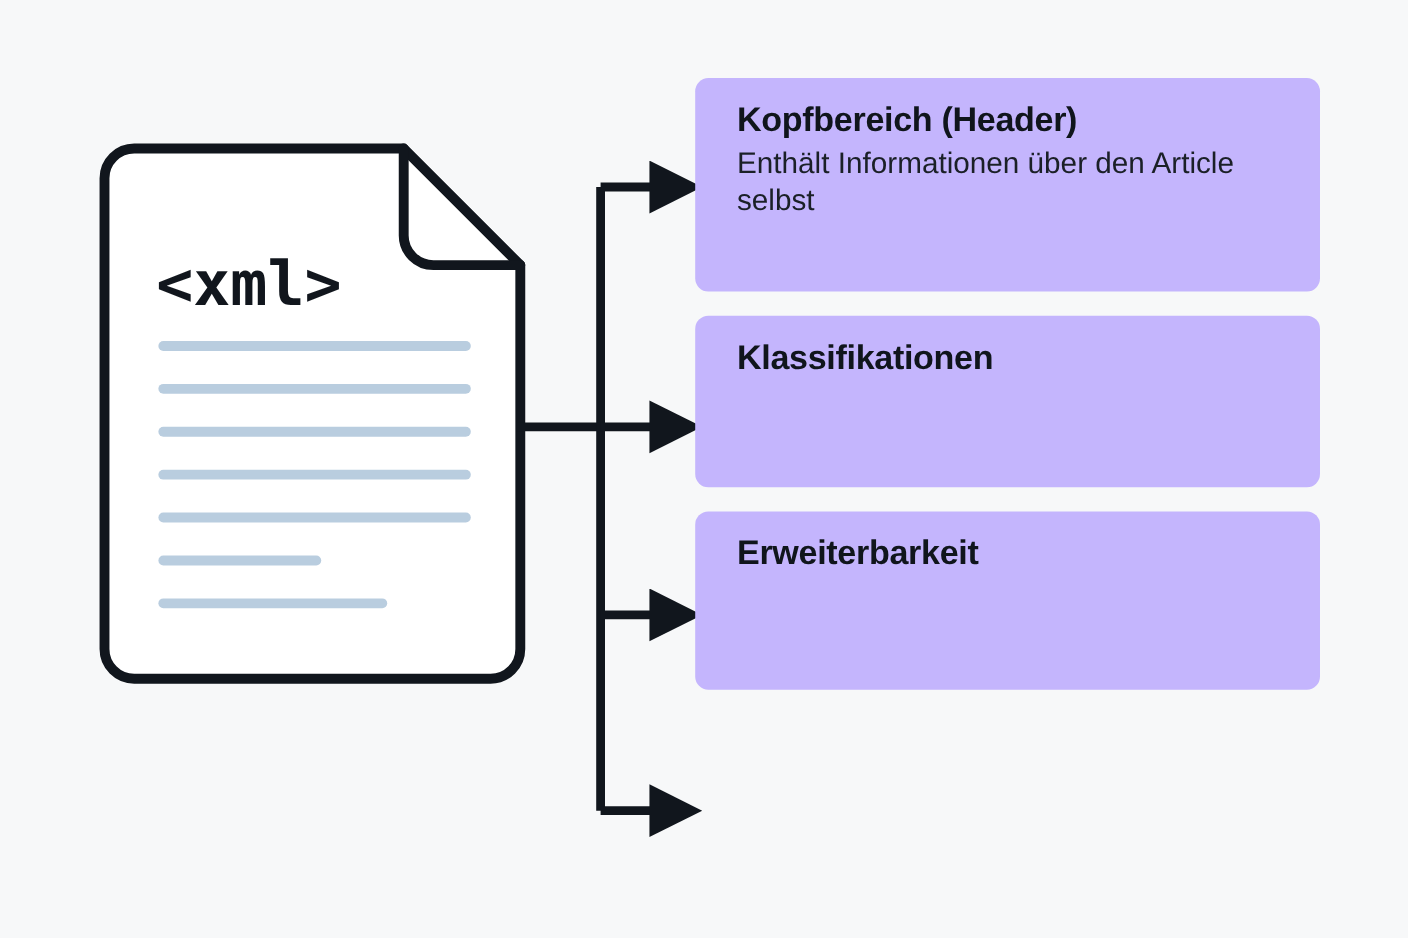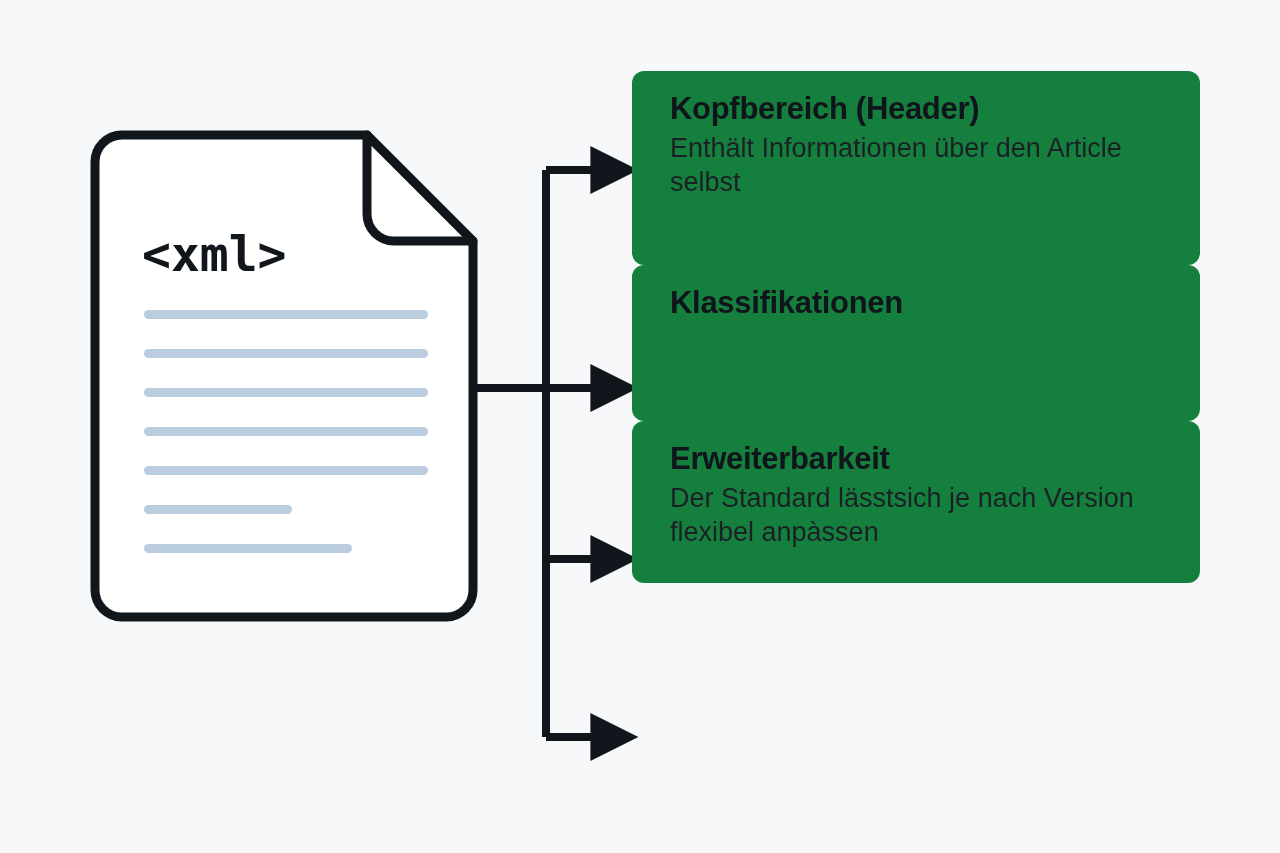--- a/index.html
+++ b/index.html
@@ -31,21 +31,21 @@
   #doc-svg {
     position: absolute;
     left: 0;
     top: 0;
   }
   #doc-label {
     position: absolute;
     left: 56px;
     top: 100px;
     font-family: "DejaVu Sans Mono", "Liberation Mono", monospace;
-    font-size: 48px;
+    font-size: 56px;
     font-weight: bold;
     color: #11161d;
     letter-spacing: 0px;
     white-space: nowrap;
   }
   .doc-line {
     position: absolute;
     height: 9px;
     border-radius: 5px;
     background: #b9cddf;
@@ -63,24 +63,25 @@
   }
 
   
   #cards {
     position: absolute;
     left: 632px;
     top: 71px;
     width: 568px;
   }
   .card {
-    background: #15803d;
+    background: #c4b5fd;
     border-radius: 12px;
     box-sizing: border-box;
     padding: 20px 34px 14px 38px;
+    margin-bottom: 22px;
   }
   .card-title {
     font-size: 31px;
     font-weight: bold;
     color: #10151c;
     line-height: 1.16;
     letter-spacing: -0.3px;
     margin: 0 0 4px 0;
     white-space: nowrap;
   }
@@ -152,17 +153,16 @@
       <p class="card-body">Enthält Informationen über den Article selbst</p>
     </div>
 
 
     <div class="card" style="height:156px;">
       <p class="card-title">Klassifikationen</p>
     </div>
 
     <div class="card" style="height:162px;">
       <p class="card-title">Erweiterbarkeit</p>
-      <p class="card-body">Der Standard lässtsich je nach Version flexibel anpàssen</p>
     </div>
 
   </div>
 </div>
 
 </body></html>

